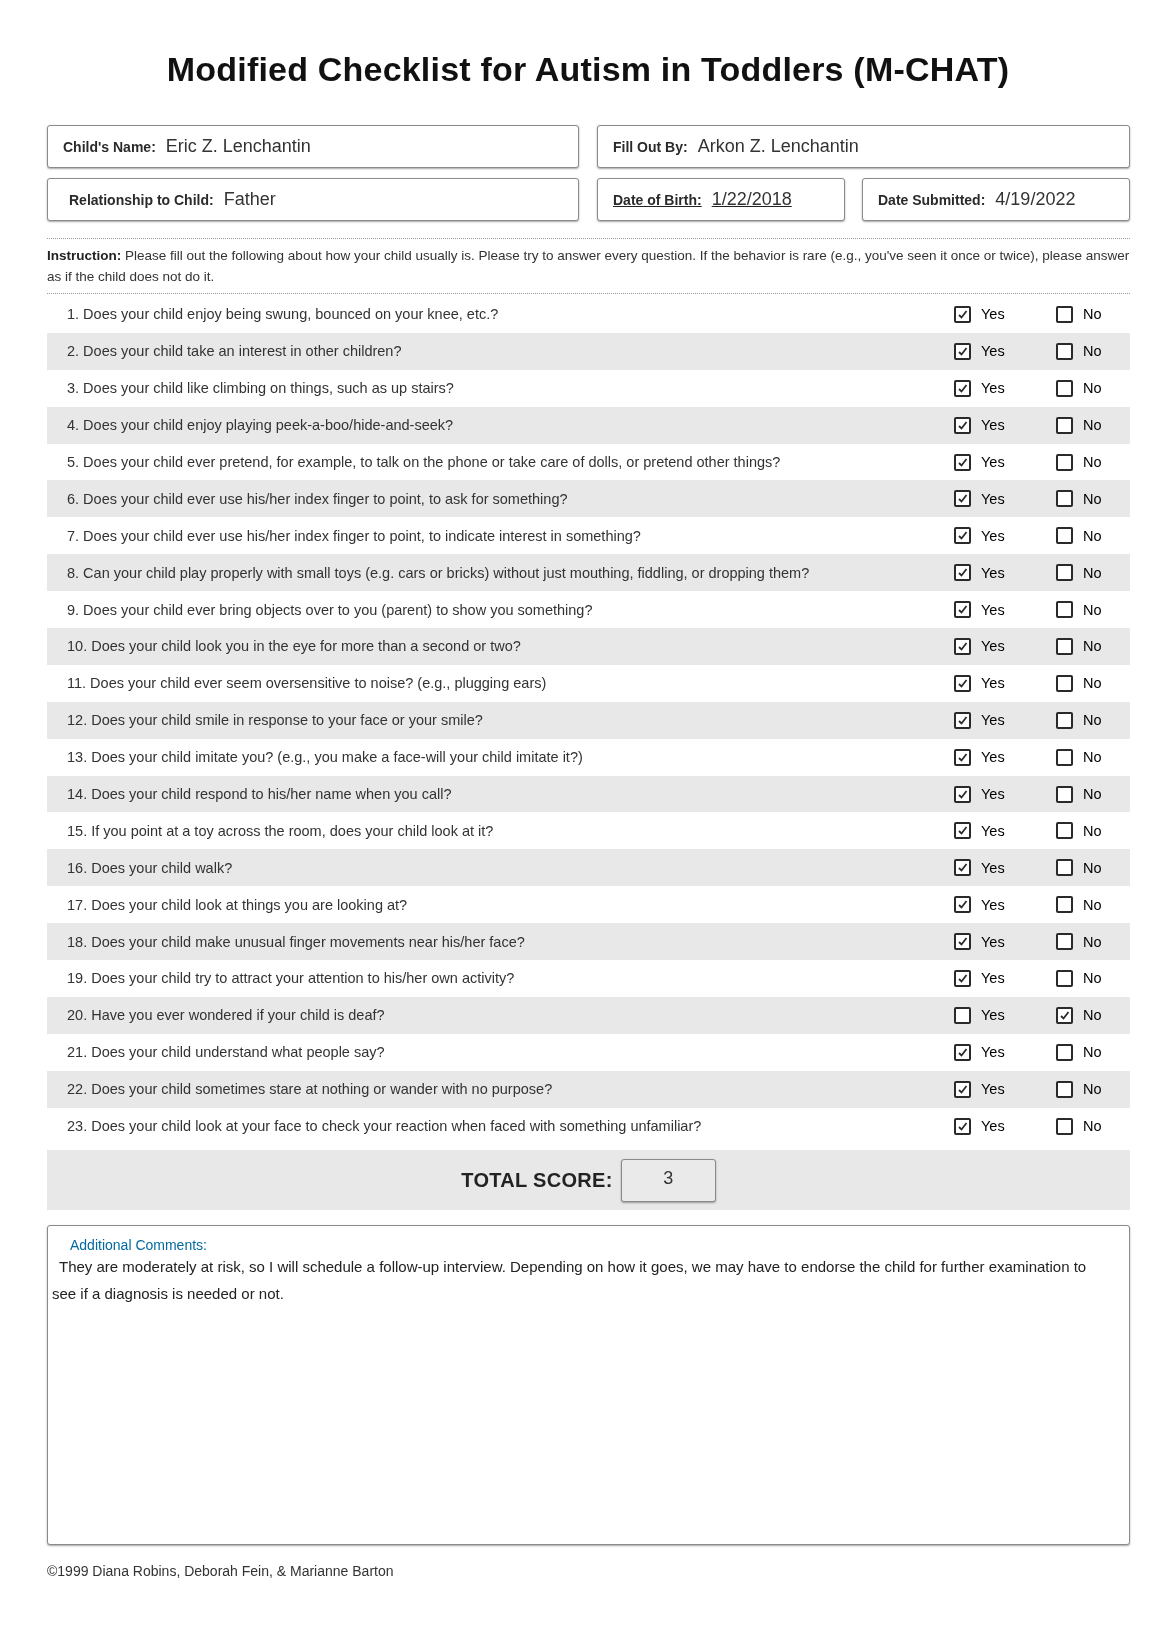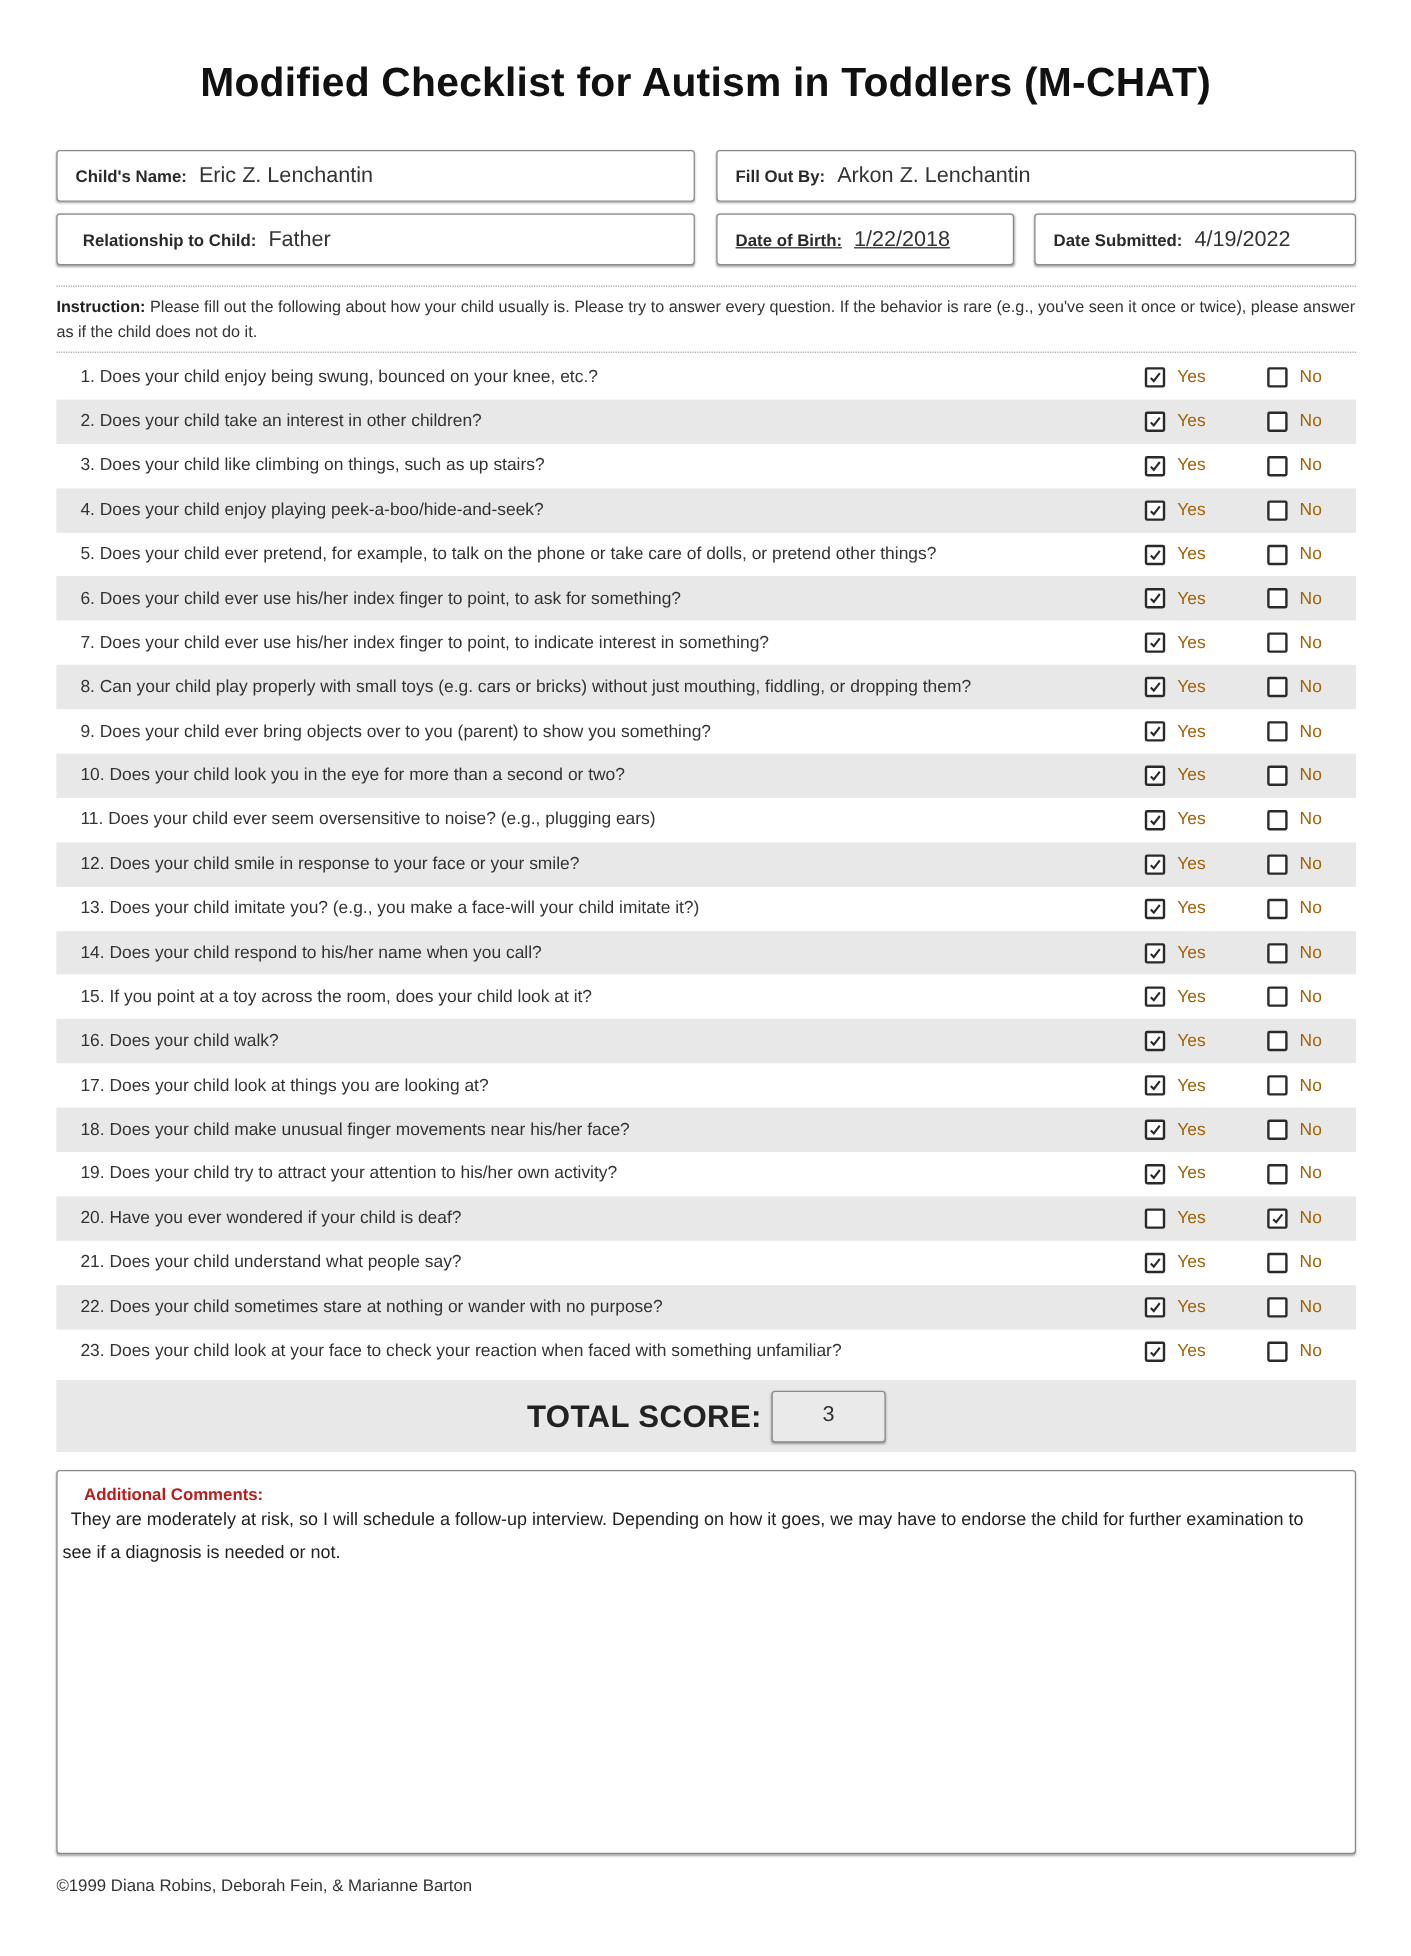--- a/index.html
+++ b/index.html
@@ -13,35 +13,35 @@
   .field .lbl { font-size: 14px; font-weight: bold; color: #2a2a2a; margin-right: 10px; }
   .field .val { font-size: 18px; color: #333; }
   .rule { position: absolute; left: 47px; width: 1083px; border-top: 1px dotted #9a9a9a; }
   .instruction { position: absolute; left: 47px; top: 245px; width: 1083px; font-size: 13.5px;
                  line-height: 21px; color: #333; }
   .instruction b { color: #222; }
   .qlist { position: absolute; left: 47px; top: 296px; width: 1083px; }
   .qrow { position: relative; height: 36.9px; display: flex; align-items: center; }
   .qrow.shaded { background: #e8e8e8; }
   .qtext { position: absolute; left: 20px; font-size: 14.5px; color: #333; white-space: nowrap; }
-  .opt { position: absolute; display: flex; align-items: center; font-size: 14.5px; color: #a16207; }
+  .opt { position: absolute; display: flex; align-items: center; font-size: 14.5px; color: #000000; }
   .opt.yes { left: 907px; }
   .opt.no { left: 1009px; }
   .cb { width: 17px; height: 17px; border: 2px solid #2a2a2a; border-radius: 2px; box-sizing: border-box;
         background: #fff; margin-right: 10px; position: relative; display: inline-block; }
   .cb svg { position: absolute; left: 1px; top: 1px; width: 11px; height: 11px; }
   .scorebar { position: absolute; left: 47px; top: 1150px; width: 1083px; height: 60px; background: #e8e8e8;
               display: flex; align-items: center; justify-content: center; }
-  .scorelbl { font-size: 26px; font-weight: bold; color: #222; margin-right: 8px; letter-spacing: 0.3px; }
+  .scorelbl { font-size: 20px; font-weight: bold; color: #222; margin-right: 8px; letter-spacing: 0.3px; }
   .scorebox { width: 95px; height: 43px; border: 1px solid #8a8a8a; border-radius: 3px; box-sizing: border-box;
               box-shadow: 0 1px 2px rgba(0,0,0,0.35); display: flex; justify-content: center; padding-top: 8px;
               font-size: 18px; color: #333; background: #eaeaea; }
   .comments { position: absolute; left: 47px; top: 1225px; width: 1083px; height: 320px; border: 1px solid #8a8a8a;
               border-radius: 3px; box-shadow: 0 1px 2px rgba(0,0,0,0.35); box-sizing: border-box; background: #fff; }
-  .comments .clbl { position: absolute; left: 22px; top: 11px; font-size: 14px; font-weight: bold; color: #b91c1c; }
+  .comments .clbl { position: absolute; left: 22px; top: 11px; font-size: 14px; font-weight: normal; color: #0369a1; }
   .comments .ctext { position: absolute; left: 4px; top: 27px; width: 1060px; font-size: 15px; line-height: 27px;
                      color: #222; text-indent: 7px; }
   .footer { position: absolute; left: 47px; top: 1563px; font-size: 14px; color: #333; }
 </style>
 </head>
 <body>
 
 <div class="title">Modified Checklist for Autism in Toddlers (M-CHAT)</div>
 
 <div class="field" style="left:47px; top:125px; width:532px;">

